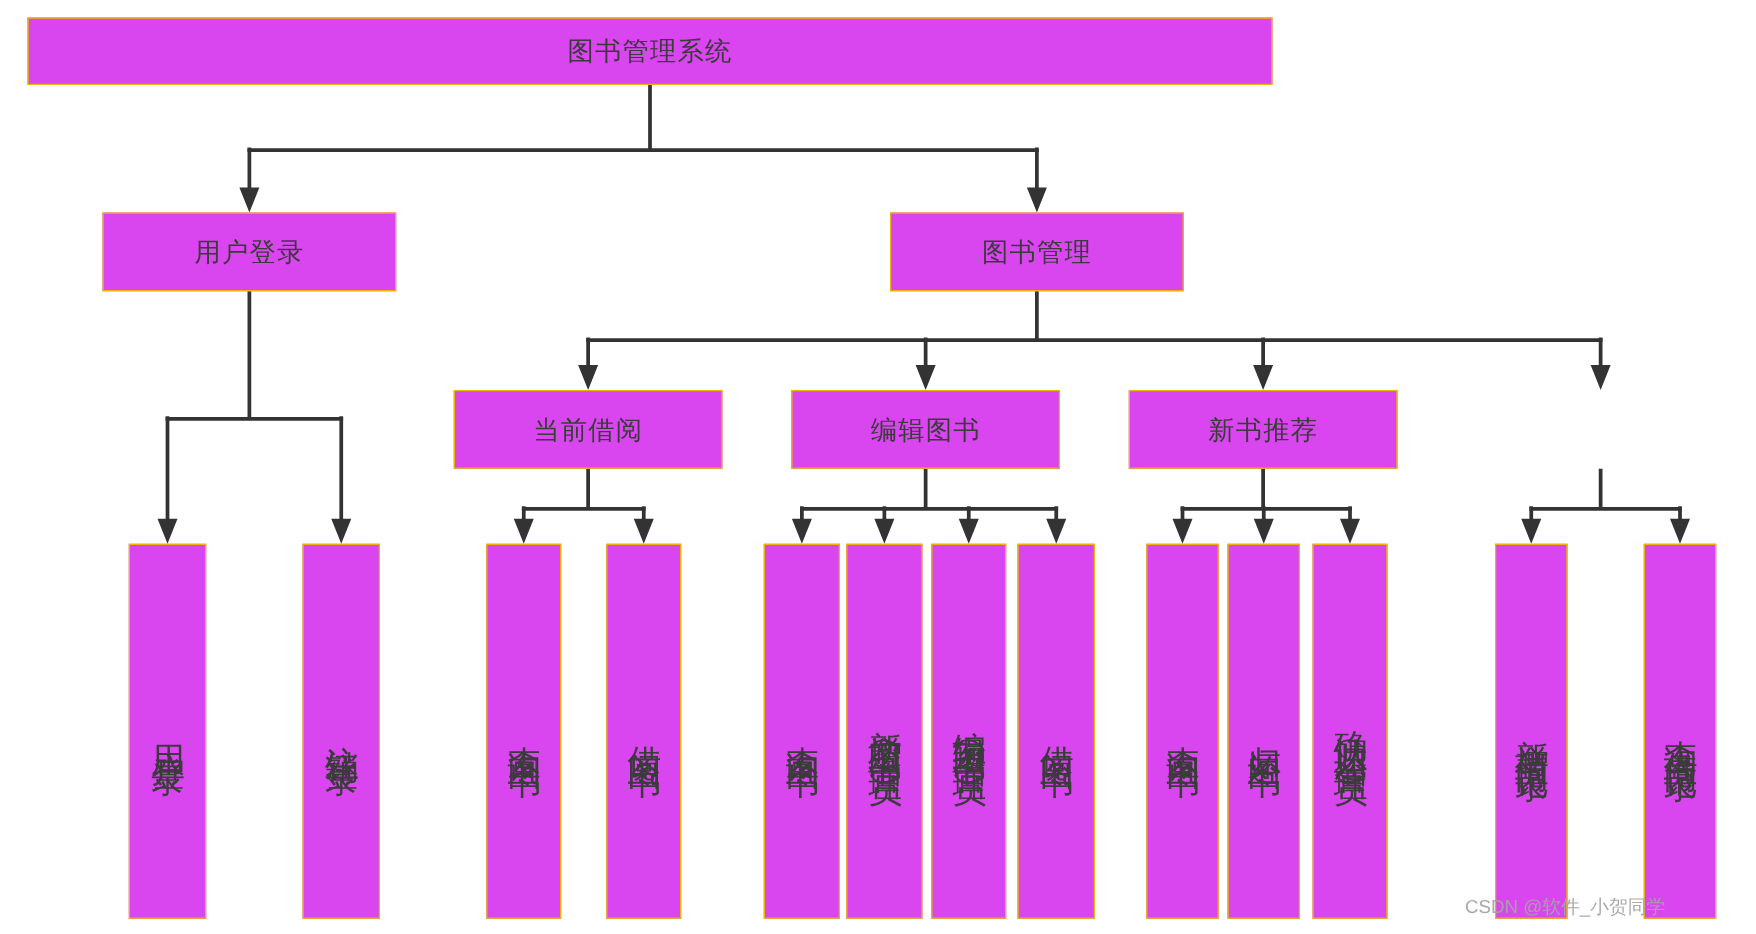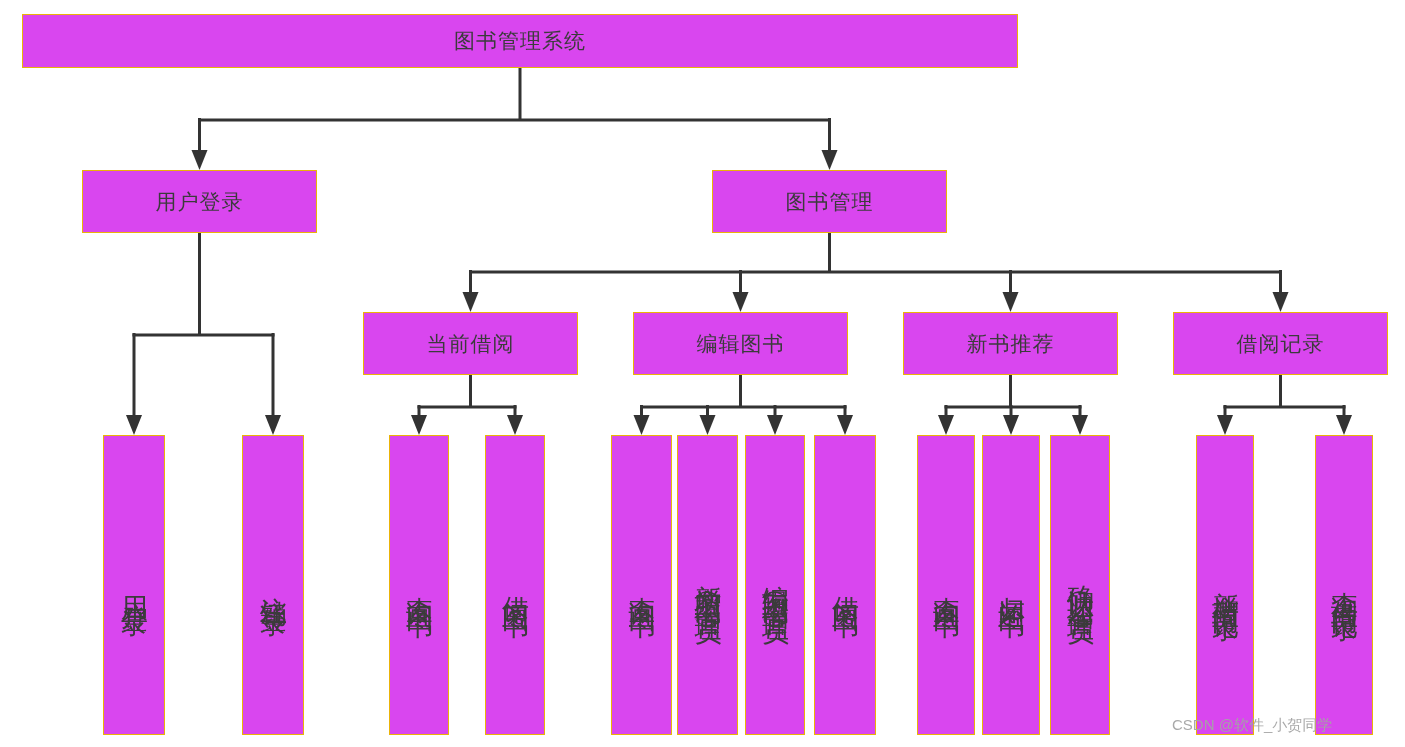--- a/index.html
+++ b/index.html
@@ -159,23 +159,20 @@
   </div>
 
   <div class="box sec-borrow">
     <span class="hlabel">编辑图书</span>
   </div>
 
   <div class="box sec-current">
     <span class="hlabel">新书推荐</span>
   </div>
 
-  <div class="box sec-records">
-    <span class="hlabel">借阅记录</span>
-  </div>
 
   <div class="box leaf lf-1">
     <span class="vtext">用户登录</span>
   </div>
   <div class="box leaf lf-2">
     <span class="vtext">注销登录</span>
   </div>
 
   <div class="box leaf lf-3">
     <span class="vtext">查询图书</span>

